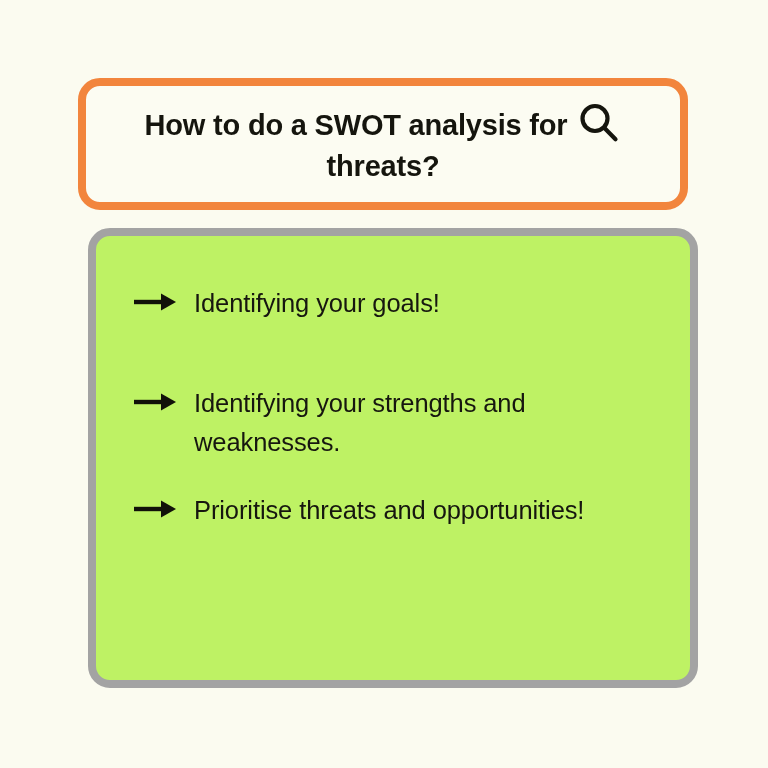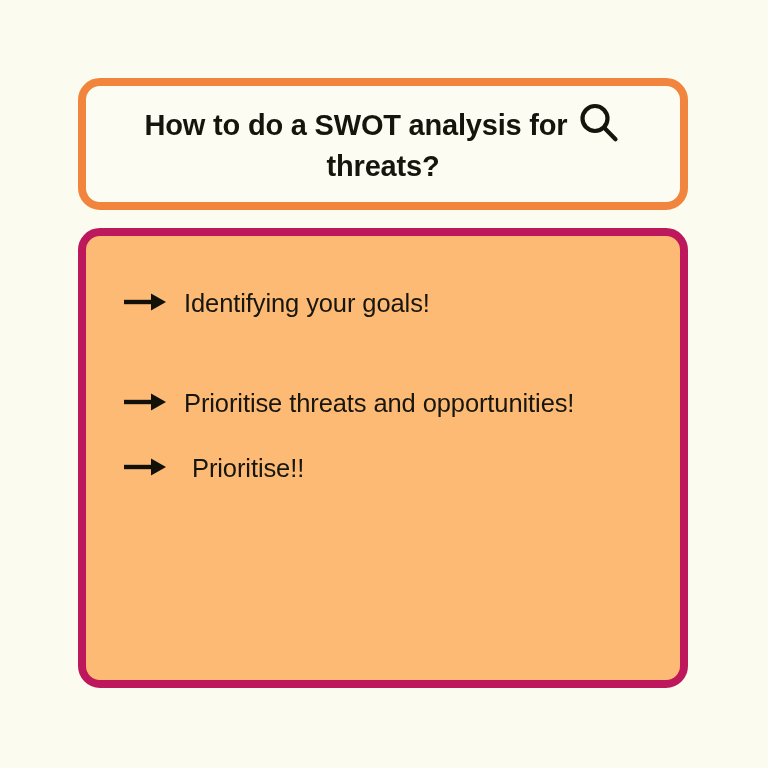--- a/index.html
+++ b/index.html
@@ -51,28 +51,28 @@
     width: 44px;
     height: 44px;
   }
   .search-icon svg {
     display: block;
   }
 
   
   .answer-card {
     position: absolute;
-    left: 78px;
+    left: 88px;
     top: 228px;
     width: 610px;
     height: 460px;
     box-sizing: border-box;
-    border: 8px solid #be185d;
+    border: 8px solid #a3a3a3;
     border-radius: 22px;
-    background: #fdba74;
+    background: #bef264;
   }
   .answer-list {
     position: absolute;
     left: 36px;
     top: 48px;
     right: 22px;
   }
   .answer-item {
     display: flex;
     align-items: flex-start;
@@ -121,37 +121,37 @@
       <div class="answer-item gap-lg">
         <span class="arrow-icon">
           <svg viewBox="0 0 46 26" width="46" height="26" aria-hidden="true">
             <line x1="2" y1="13" x2="32" y2="13" stroke="#111109" stroke-width="4.4" stroke-linecap="butt"></line>
             <polygon points="29,4.5 44,13 29,21.5" fill="#111109"></polygon>
           </svg>
         </span>
         <span class="answer-text">Identifying your goals!</span>
       </div>
 
+      <div class="answer-item gap-md">
+        <span class="arrow-icon">
+          <svg viewBox="0 0 46 26" width="46" height="26" aria-hidden="true">
+            <line x1="2" y1="13" x2="32" y2="13" stroke="#111109" stroke-width="4.4" stroke-linecap="butt"></line>
+            <polygon points="29,4.5 44,13 29,21.5" fill="#111109"></polygon>
+          </svg>
+        </span>
+        <span class="answer-text">Identifying your strengths and weaknesses.</span>
+      </div>
 
       <div class="answer-item gap-sm">
         <span class="arrow-icon">
           <svg viewBox="0 0 46 26" width="46" height="26" aria-hidden="true">
             <line x1="2" y1="13" x2="32" y2="13" stroke="#111109" stroke-width="4.4" stroke-linecap="butt"></line>
             <polygon points="29,4.5 44,13 29,21.5" fill="#111109"></polygon>
           </svg>
         </span>
         <span class="answer-text">Prioritise threats and opportunities!</span>
       </div>
 
-      <div class="answer-item">
-        <span class="arrow-icon">
-          <svg viewBox="0 0 46 26" width="46" height="26" aria-hidden="true">
-            <line x1="2" y1="13" x2="32" y2="13" stroke="#111109" stroke-width="4.4" stroke-linecap="butt"></line>
-            <polygon points="29,4.5 44,13 29,21.5" fill="#111109"></polygon>
-          </svg>
-        </span>
-        <span class="answer-text indented">Prioritise!!</span>
-      </div>
 
     </div>
   </div>
 
 </div>
 
 </body></html>

